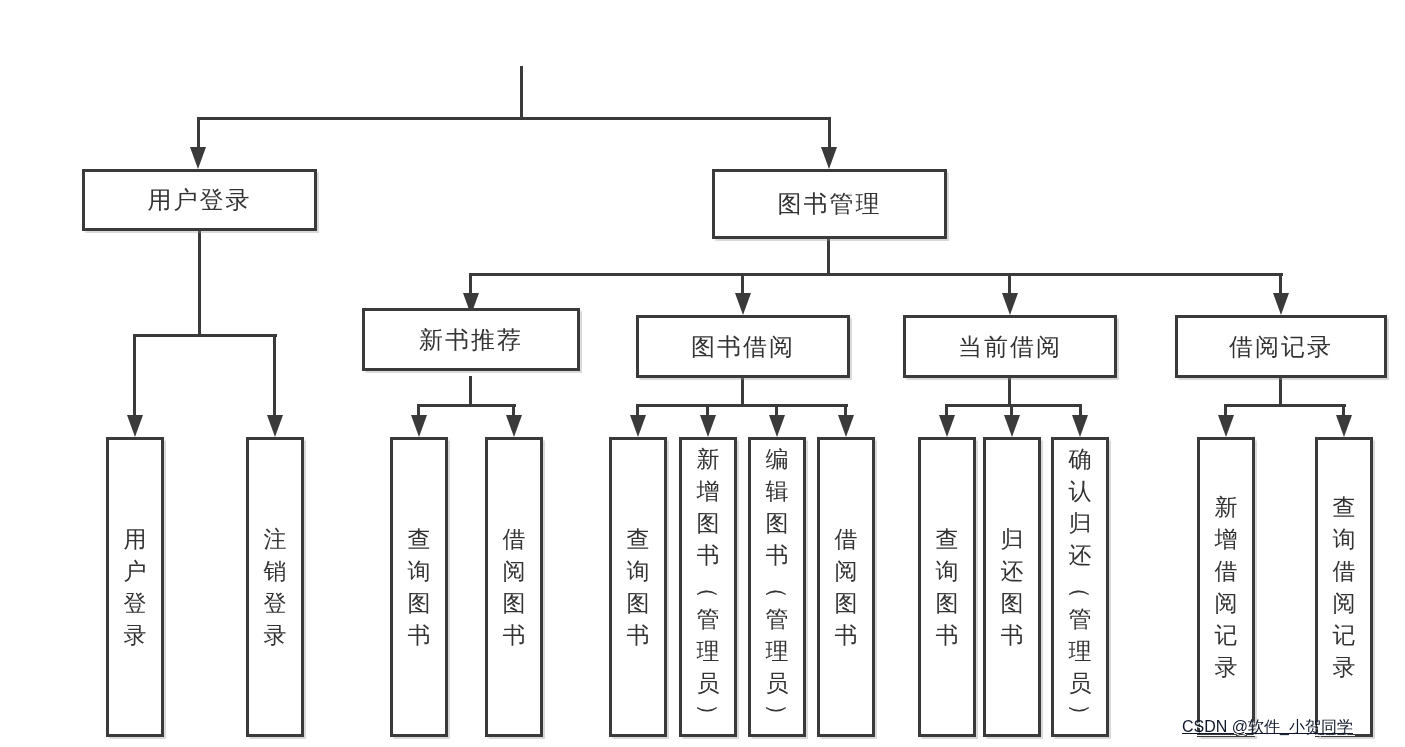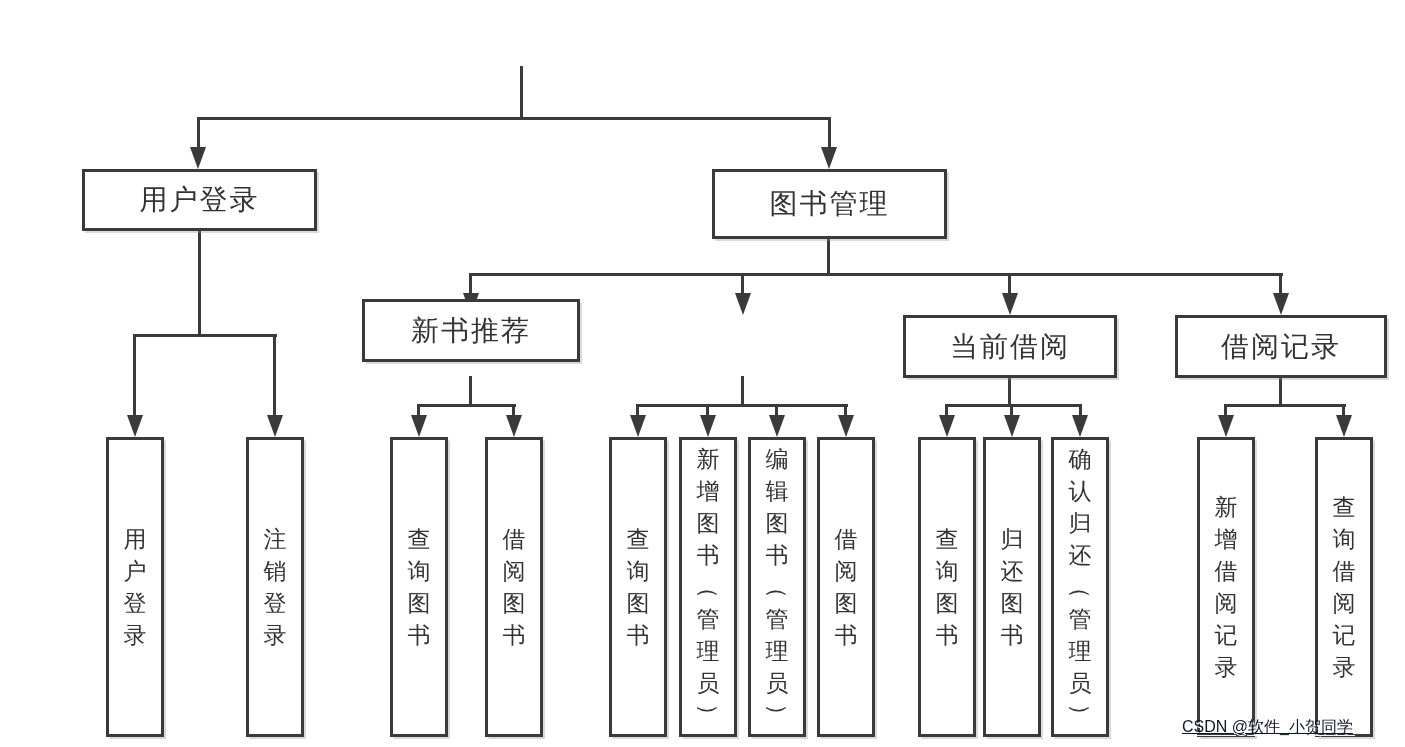--- a/index.html
+++ b/index.html
@@ -5,21 +5,21 @@
   html,body{margin:0;padding:0;background:#ffffff;}
   .canvas{
     position:relative;width:1405px;height:747px;background:#ffffff;
     font-family:"Liberation Sans",sans-serif;color:#333333;overflow:hidden;
   }
   .box{
     position:absolute;box-sizing:border-box;border:3px solid #3a3a3a;background:#ffffff;
     display:flex;align-items:center;justify-content:center;
     box-shadow:1.5px 1.5px 1px rgba(150,150,150,0.35);
   }
-  .hlabel{font-size:28px;letter-spacing:2px;white-space:nowrap;color:#333333;}
+  .hlabel{font-size:24px;letter-spacing:2px;white-space:nowrap;color:#333333;}
   .root-label{font-size:25px;letter-spacing:3px;}
   .vtext{display:block;}
   .vchar{display:block;height:32px;line-height:32px;width:100%;text-align:center;font-size:23px;color:#333333;}
   .vrot{transform:rotate(90deg);}
   .vline{position:absolute;width:3px;background:#3a3a3a;}
   .hline{position:absolute;height:3px;background:#3a3a3a;}
   .arrow{
     position:absolute;width:0;height:0;
     border-left:8px solid transparent;border-right:8px solid transparent;
     border-top:22px solid #3a3a3a;
@@ -96,22 +96,25 @@
   <div class="arrow" style="left:1336px;top:415px"></div>
 
 
   <div class="box" style="left:82px;top:169px;width:235px;height:62px">
     <span class="hlabel">用户登录</span>
   </div>
   <div class="box" style="left:712px;top:169px;width:235px;height:70px">
     <span class="hlabel">图书管理</span>
   </div>
 
-  <div class="box" style="left:362px;top:299px;width:218px;height:63px">
+  <div class="box" style="left:362px;top:308px;width:218px;height:63px">
     <span class="hlabel">新书推荐</span>
+  </div>
+  <div class="box" style="left:636px;top:315px;width:214px;height:63px">
+    <span class="hlabel">图书借阅</span>
   </div>
   <div class="box" style="left:1175px;top:315px;width:212px;height:63px">
     <span class="hlabel">借阅记录</span>
   </div>
   <div class="box" style="left:903px;top:315px;width:214px;height:63px">
     <span class="hlabel">当前借阅</span>
   </div>
 
   <div class="box" style="left:106px;top:437px;width:58px;height:300px">
     <span class="vtext">

